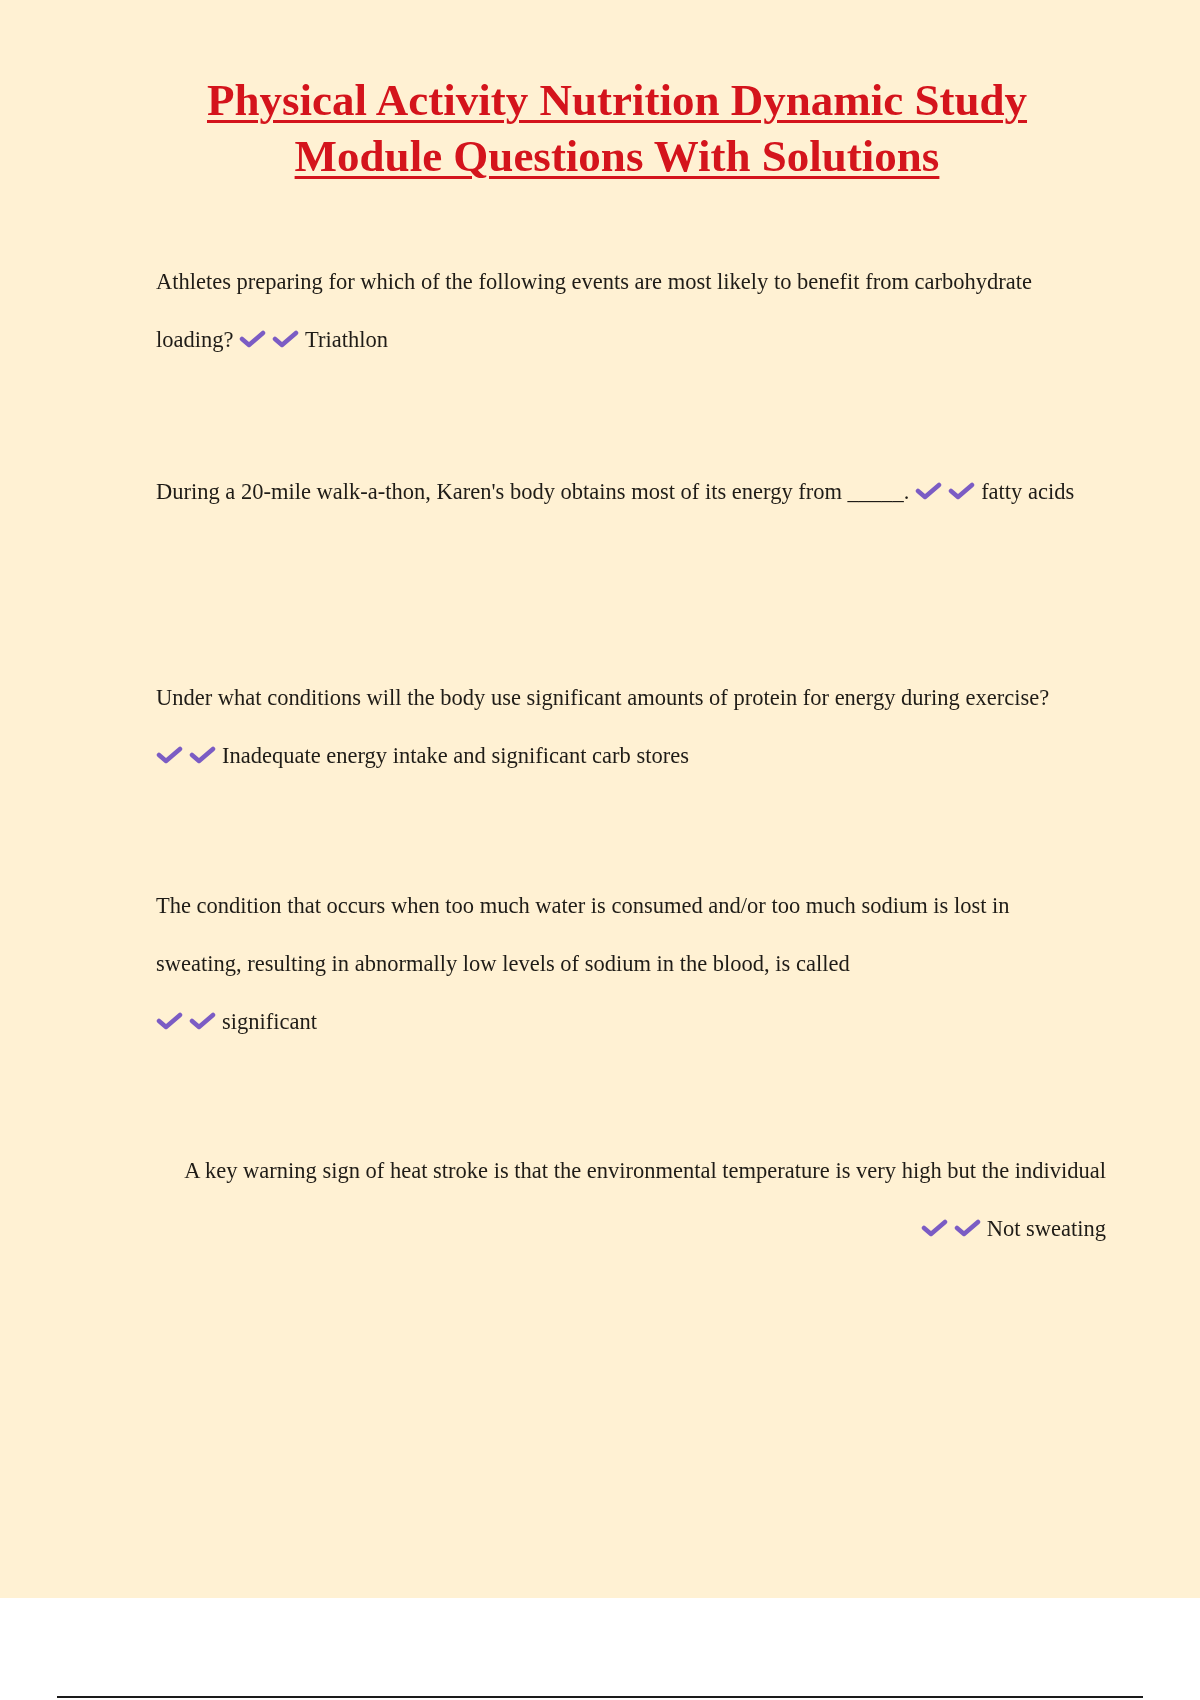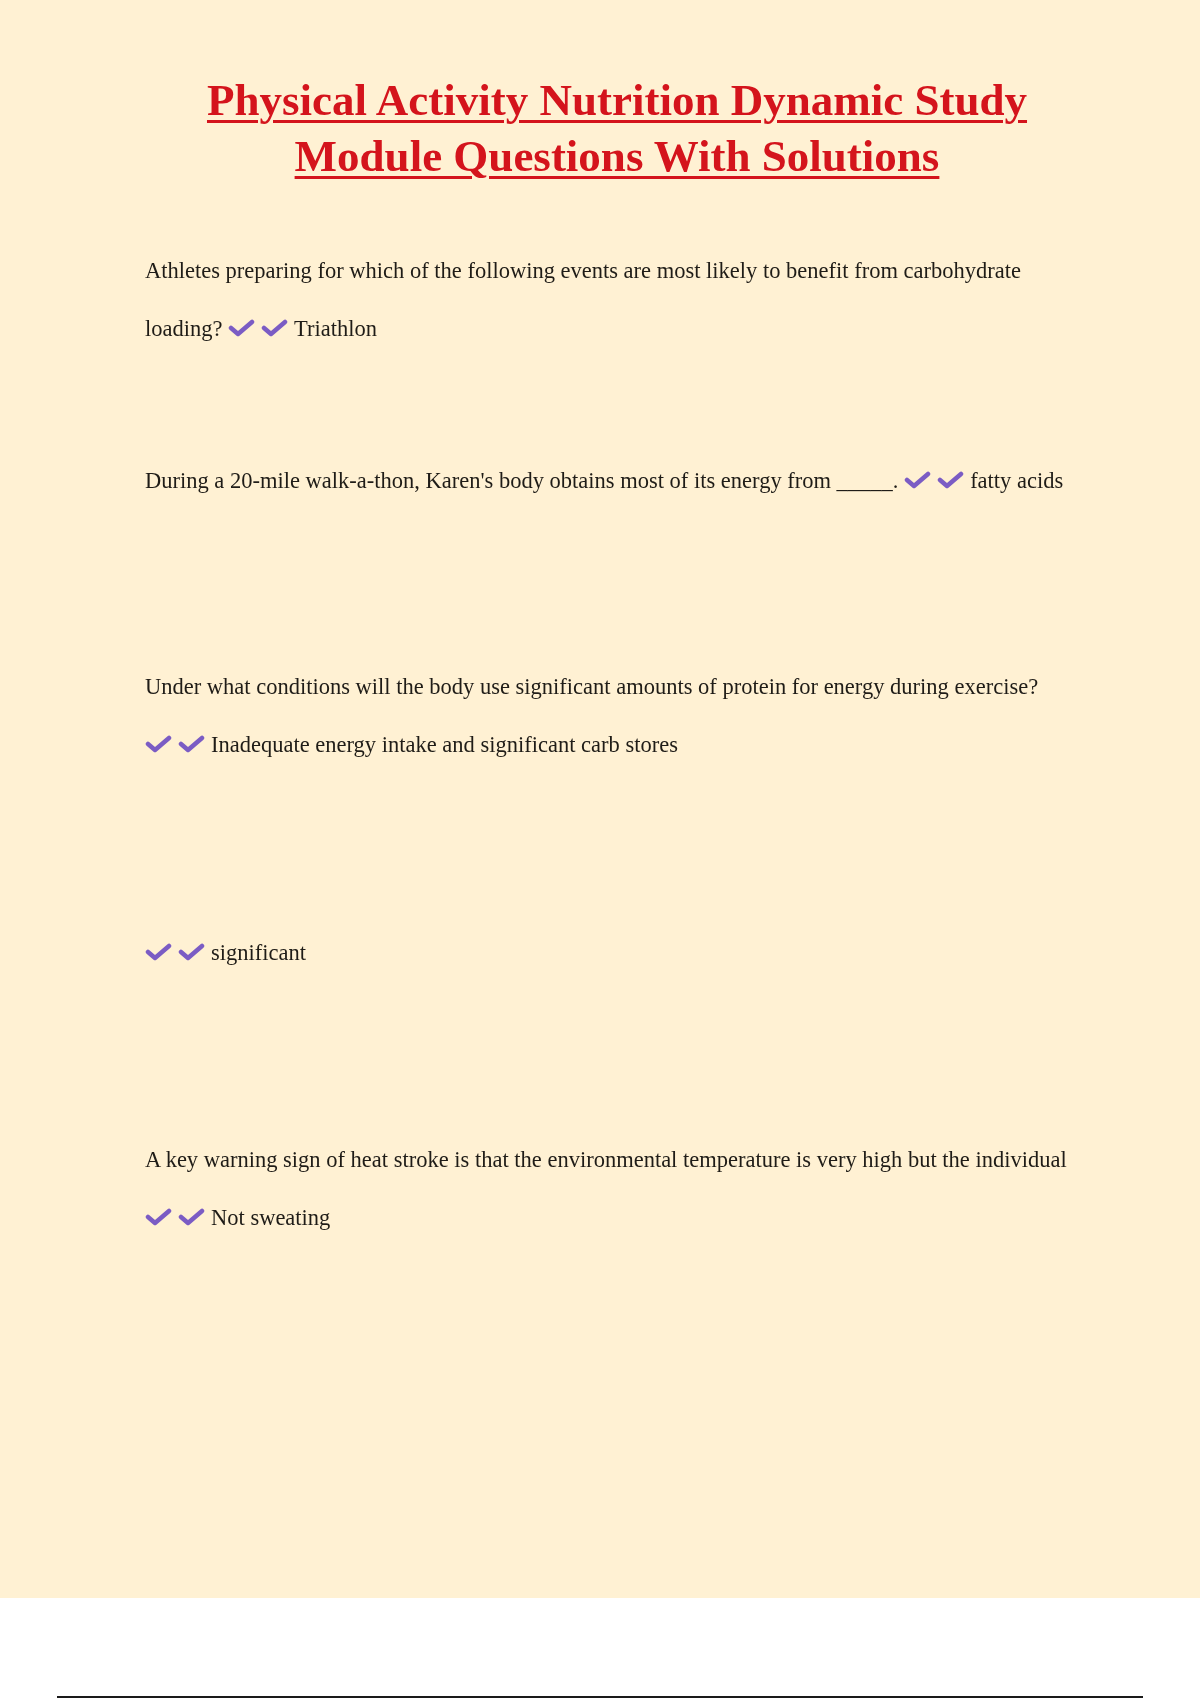--- a/index.html
+++ b/index.html
@@ -38,21 +38,21 @@
       text-decoration-thickness: 3px;
       text-underline-offset: 5px;
     }
     .qa {
       position: absolute;
       left: 145px;
       width: 950px;
       font-size: 22.5px;
       color: #1f1c17;
       line-height: 58px;
-      margin: 0;
+      margin: 11px;
     }
     .check {
       display: inline-block;
       width: 27px;
       height: 20px;
       vertical-align: -2px;
       margin-right: 6px;
     }
     .check svg { display: block; }
     .checks { white-space: nowrap; }
@@ -96,29 +96,29 @@
   <p class="qa" style="top:658px;">
     <span>Under what conditions will the body use significant amounts of protein for energy during exercise?</span>
     <span class="checks"><span class="check"><svg width="27" height="20" viewBox="0 0 27 20">
             <path d="M3 10 L10 16 L24 4" stroke="#7b5cc4" stroke-width="4.5" fill="none" stroke-linecap="round" stroke-linejoin="round"></path>
           </svg></span><span class="check"><svg width="27" height="20" viewBox="0 0 27 20">
             <path d="M3 10 L10 16 L24 4" stroke="#7b5cc4" stroke-width="4.5" fill="none" stroke-linecap="round" stroke-linejoin="round"></path>
           </svg></span></span><span>Inadequate energy intake and significant carb stores</span>
   </p>
 
   <p class="qa" style="top:866px; width:920px;">
-    <br>
+    <span>The condition that occurs when too much water is consumed and/or too much sodium is lost in sweating, resulting in abnormally low levels of sodium in the blood, is called</span><br>
     <span class="checks"><span class="check"><svg width="27" height="20" viewBox="0 0 27 20">
             <path d="M3 10 L10 16 L24 4" stroke="#7b5cc4" stroke-width="4.5" fill="none" stroke-linecap="round" stroke-linejoin="round"></path>
           </svg></span><span class="check"><svg width="27" height="20" viewBox="0 0 27 20">
             <path d="M3 10 L10 16 L24 4" stroke="#7b5cc4" stroke-width="4.5" fill="none" stroke-linecap="round" stroke-linejoin="round"></path>
           </svg></span></span><span>significant</span>
   </p>
 
-  <p class="qa" style="top:1131px;">
+  <p class="qa" style="top:1131px;text-align:right;">
     <span>A key warning sign of heat stroke is that the environmental temperature is very high but the individual</span>
     <span class="checks"><span class="check"><svg width="27" height="20" viewBox="0 0 27 20">
             <path d="M3 10 L10 16 L24 4" stroke="#7b5cc4" stroke-width="4.5" fill="none" stroke-linecap="round" stroke-linejoin="round"></path>
           </svg></span><span class="check"><svg width="27" height="20" viewBox="0 0 27 20">
             <path d="M3 10 L10 16 L24 4" stroke="#7b5cc4" stroke-width="4.5" fill="none" stroke-linecap="round" stroke-linejoin="round"></path>
           </svg></span></span><span>Not sweating</span>
   </p>
 
 
 </div>

